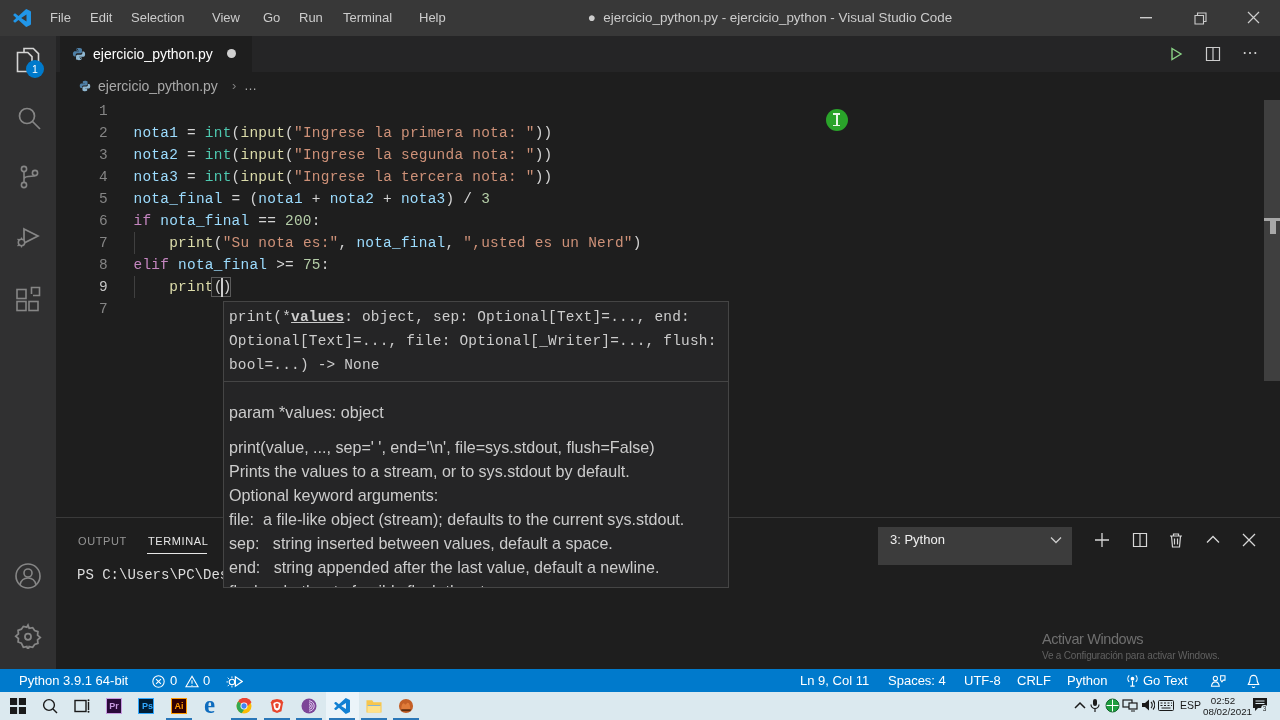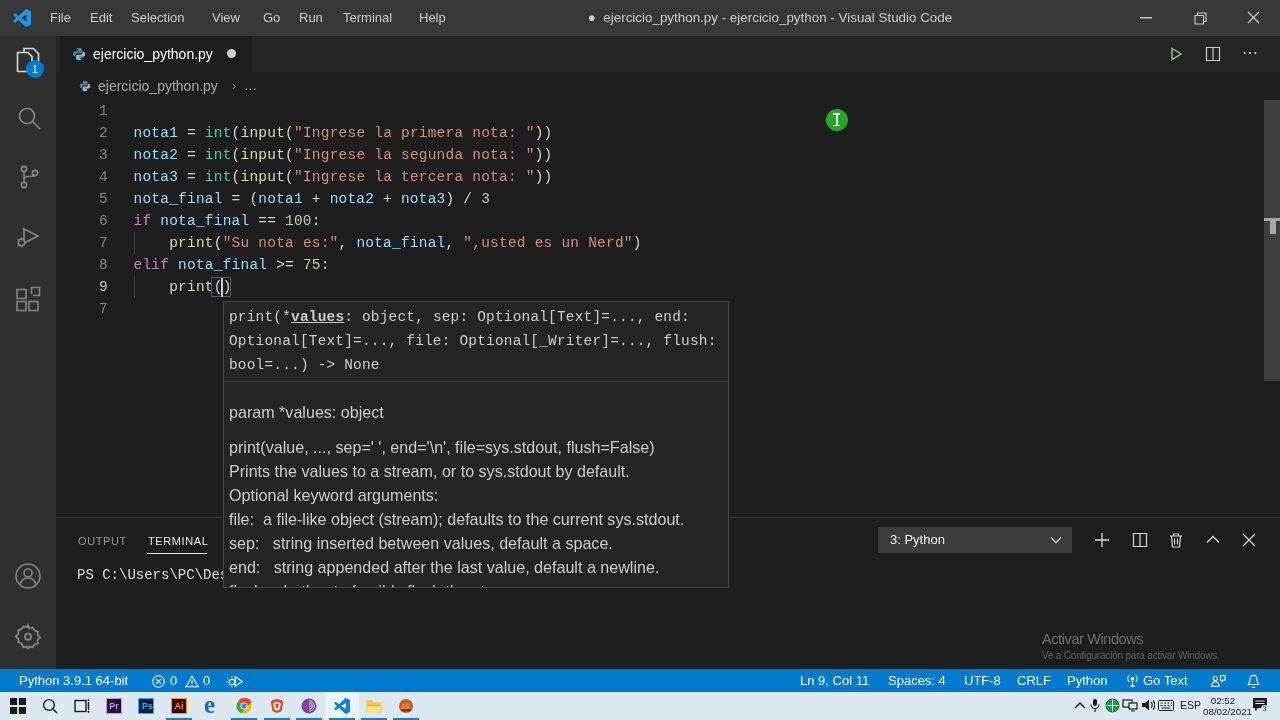--- a/index.html
+++ b/index.html
@@ -132,21 +132,21 @@
 <div class="ln" style="top:0px;color:#858585">1</div>
 <div class="ln" style="top:22px;color:#858585">2</div>
 <div class="cl" style="top:22px"><span class="v">nota1</span><span class="w"> = </span><span class="t">int</span><span class="w">(</span><span class="f">input</span><span class="w">(</span><span class="s">"Ingrese la primera nota: "</span><span class="w">))</span></div>
 <div class="ln" style="top:44px;color:#858585">3</div>
 <div class="cl" style="top:44px"><span class="v">nota2</span><span class="w"> = </span><span class="t">int</span><span class="w">(</span><span class="f">input</span><span class="w">(</span><span class="s">"Ingrese la segunda nota: "</span><span class="w">))</span></div>
 <div class="ln" style="top:66px;color:#858585">4</div>
 <div class="cl" style="top:66px"><span class="v">nota3</span><span class="w"> = </span><span class="t">int</span><span class="w">(</span><span class="f">input</span><span class="w">(</span><span class="s">"Ingrese la tercera nota: "</span><span class="w">))</span></div>
 <div class="ln" style="top:88px;color:#858585">5</div>
 <div class="cl" style="top:88px"><span class="v">nota_final</span><span class="w"> = (</span><span class="v">nota1</span><span class="w"> + </span><span class="v">nota2</span><span class="w"> + </span><span class="v">nota3</span><span class="w">) / </span><span class="n">3</span></div>
 <div class="ln" style="top:110px;color:#858585">6</div>
-<div class="cl" style="top:110px"><span class="k">if</span><span class="w"> </span><span class="v">nota_final</span><span class="w"> == </span><span class="n">100</span><span class="w">:</span></div>
+<div class="cl" style="top:110px"><span class="k">if</span><span class="w"> </span><span class="v">nota_final</span><span class="w"> == </span><span class="n">200</span><span class="w">:</span></div>
 <div class="ln" style="top:132px;color:#858585">7</div>
 <div class="cl" style="top:132px"><span class="w">    </span><span class="f">print</span><span class="w">(</span><span class="s">"Su nota es:"</span><span class="w">, </span><span class="v">nota_final</span><span class="w">, </span><span class="s">",usted es un Nerd"</span><span class="w">)</span></div>
 <div class="ln" style="top:154px;color:#858585">8</div>
 <div class="cl" style="top:154px"><span class="k">elif</span><span class="w"> </span><span class="v">nota_final</span><span class="w"> &gt;= </span><span class="n">75</span><span class="w">:</span></div>
 <div class="ln" style="top:176px;color:#c6c6c6">9</div>
 <div class="cl" style="top:176px"><span class="w">    </span><span class="f">print</span><span class="w">()</span></div>
 <div class="ln" style="top:198px;color:#858585">7</div>
 <div class="abs" style="left:78px;top:132px;width:1px;height:22px;background:#404040"></div>
 <div class="abs" style="left:78px;top:176px;width:1px;height:22px;background:#404040"></div>
 <div class="abs" style="left:155px;top:177px;width:20px;height:20px;border:1px solid #5a5a5a"></div>
@@ -160,21 +160,21 @@
 <div class="abs" style="left:826px;top:109px;width:22px;height:22px;border-radius:50%;background:#2aa32a;z-index:7"></div>
 <div class="abs" style="left:835.5px;top:113px;width:2px;height:13px;background:#e8f5e8;z-index:8"></div>
 <div class="abs" style="left:833px;top:113px;width:7px;height:1.5px;background:#e8f5e8;z-index:8"></div>
 <div class="abs" style="left:833px;top:124.5px;width:7px;height:1.5px;background:#e8f5e8;z-index:8"></div>
 
 <div id="panel">
  <div class="abs" style="left:22px;top:17px;font-size:11px;letter-spacing:.6px;color:#969696">OUTPUT</div>
  <div class="abs" style="left:92px;top:17px;font-size:11px;letter-spacing:.6px;color:#e7e7e7">TERMINAL</div>
  <div class="abs" style="left:91px;top:35px;width:60px;height:1px;background:#e7e7e7"></div>
  <div class="abs" style="left:21px;top:49px;font-family:'Liberation Mono',monospace;font-size:14px;color:#dddddd">PS C:\Users\PC\Desktop\ejercicios&gt;</div>
- <div class="abs" style="left:822px;top:9px;width:194px;height:26px;background:#3c3c3c;color:#f0f0f0;font-size:13px">
+ <div class="abs" style="left:822px;top:9px;width:194px;height:38px;background:#3c3c3c;color:#f0f0f0;font-size:13px">
    <span class="abs" style="left:12px;line-height:26px">3: Python</span>
    <svg class="abs" style="left:172px;top:8px" width="12" height="10" viewBox="0 0 12 10">
         <path fill="none" stroke="#cccccc" stroke-width="1.3" d="M1 2.5l5 5 5-5"></path>
       </svg>
  </div>
  <svg class="abs" style="left:1038px;top:14px" width="16" height="16" viewBox="0 0 16 16">
       <path stroke="#d7d7d7" stroke-width="1.3" d="M8 1v14M1 8h14"></path>
     </svg>
  <svg class="abs" style="left:1076px;top:14px" width="16" height="16" viewBox="0 0 16 16">
       <path fill="none" stroke="#d7d7d7" stroke-width="1.2" d="M1.5 1.5h13v13h-13zM8 1.5v13"></path>

